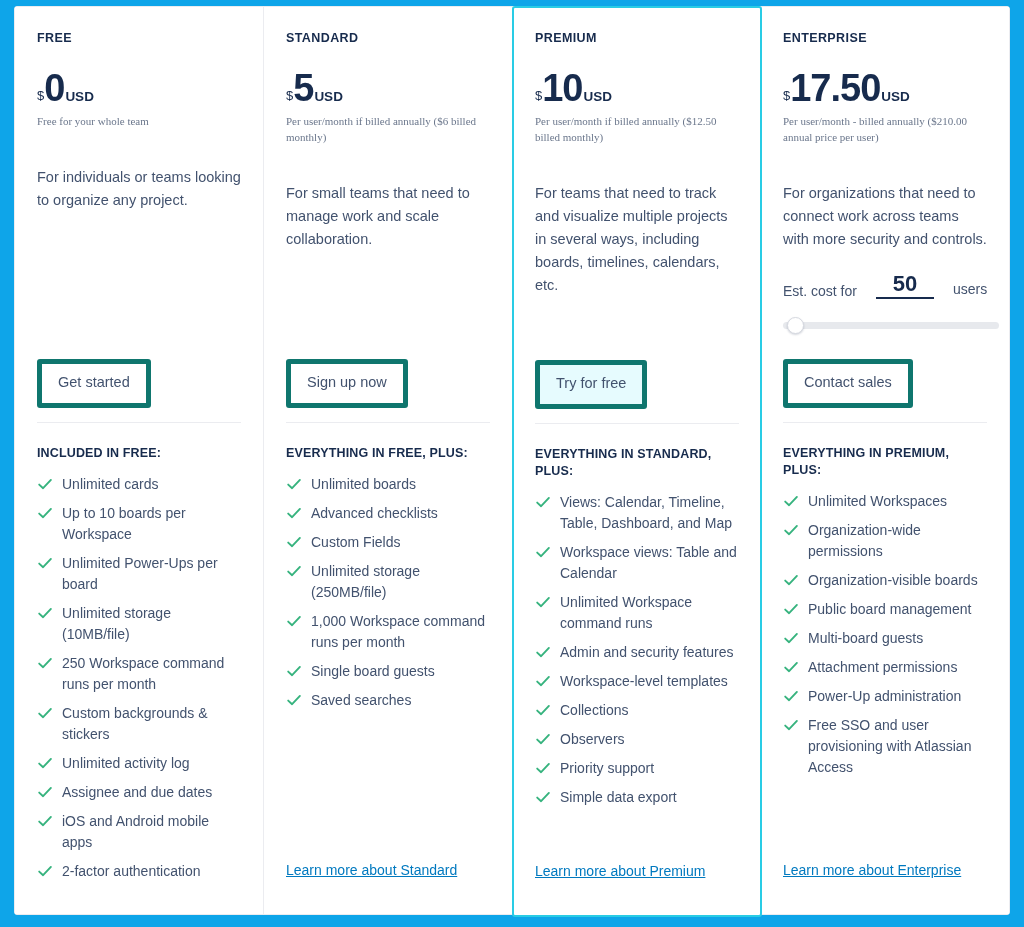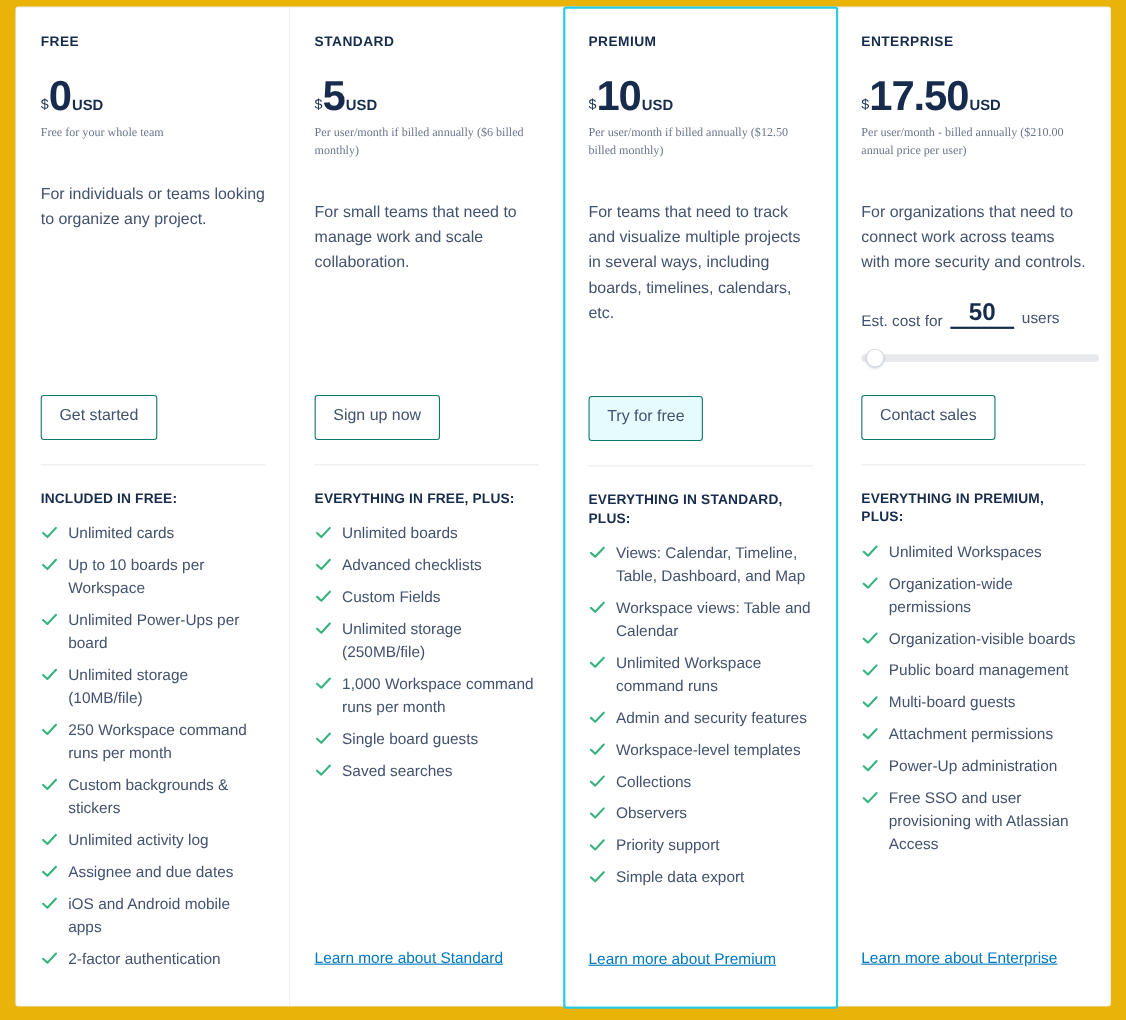--- a/index.html
+++ b/index.html
@@ -7,21 +7,21 @@
     margin: 0; padding: 0;
     width: 1024px; height: 927px;
     background: #ffffff;
     font-family: "Liberation Sans", sans-serif;
     -webkit-font-smoothing: antialiased;
   }
   .pricing-wrap {
     position: relative;
     width: 1024px;
     height: 927px;
-    background: #eab308;
+    background: #0ea5e9;
     overflow: hidden;
   }
   .plans {
     position: absolute;
     left: 14px;
     top: 6px;
     width: 996px;
     height: 909px;
     display: flex;
     background: #ffffff;
@@ -105,21 +105,21 @@
   
   .estimator {
     margin-top: 20px;
     max-width: 218px;
   }
   .est-line {
     font-size: 14px;
     color: #42526e;
     display: flex;
     align-items: flex-end;
-    gap: 7px;
+    gap: 19px;
     white-space: nowrap;
   }
   .est-value {
     display: inline-block;
     min-width: 58px;
     text-align: center;
     font-size: 22px;
     font-weight: bold;
     color: #172b4d;
     border-bottom: 2px solid #172b4d;
@@ -156,21 +156,21 @@
     left: 22px;
     top: 352px;
   }
   .plan.highlight .cta-slot { left: 21px; }
   .btn {
     display: inline-block;
     font-family: "Liberation Sans", sans-serif;
     font-size: 14.5px;
     color: #42526e;
     background: #ffffff;
-    border: 1px solid #0f766e;
+    border: 5px solid #0f766e;
     border-radius: 3px;
     padding: 11px 16px 12px 16px;
     line-height: 1.1;
     cursor: pointer;
     white-space: nowrap;
   }
   .btn.filled { background: #e6fbfe; }
 
   
   .features {

